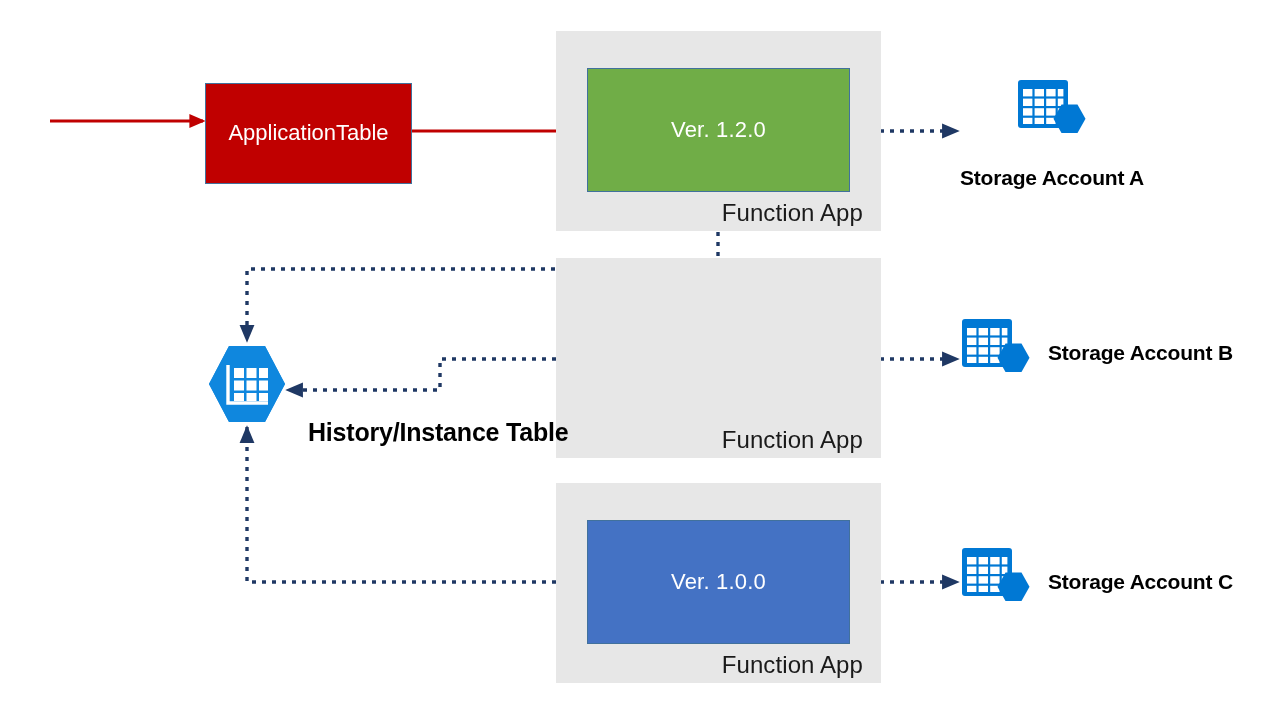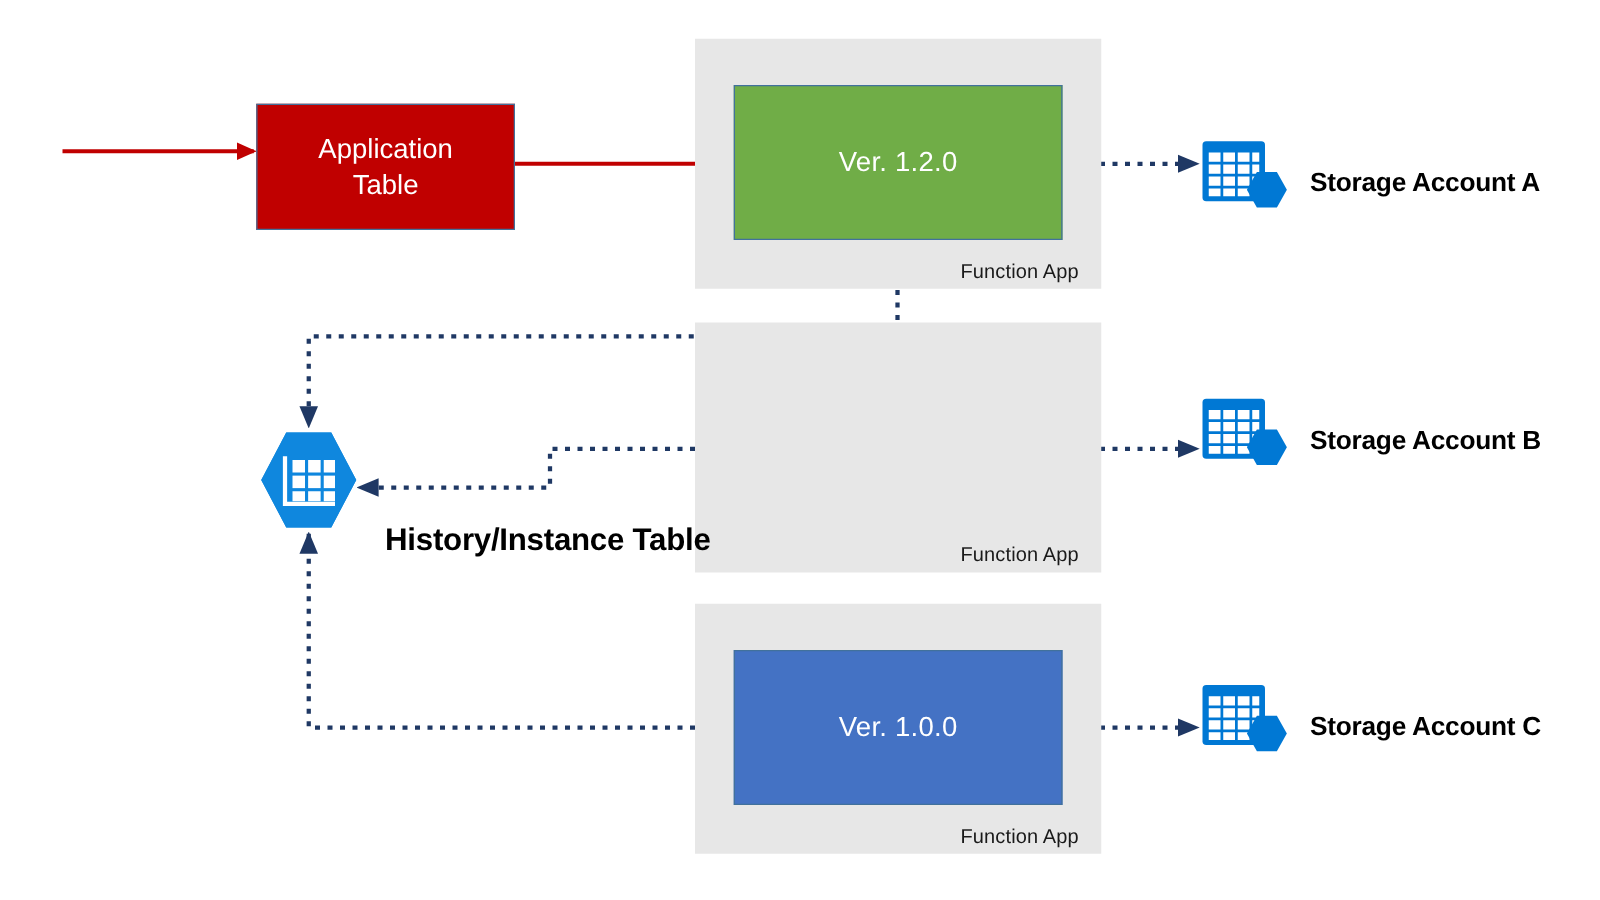--- a/index.html
+++ b/index.html
@@ -31,21 +31,21 @@
   
   .fa-group {
     position: absolute;
     background: #E7E7E7;
     box-sizing: border-box;
   }
   .fa-label {
     position: absolute;
     right: 18px;
     bottom: 4px;
-    font-size: 16px;
+    font-size: 24px;
     color: #1a1a1a;
     font-weight: 400;
     letter-spacing: 0.1px;
     white-space: nowrap;
   }
 
   
   .ver-box {
     position: absolute;
     box-sizing: border-box;
@@ -62,21 +62,21 @@
   .ver-blue  { background: #4472C4; }
 
   
   .router-box {
     position: absolute;
     box-sizing: border-box;
     background: #C00000;
     border: 1px solid #41719C;
     color: #ffffff;
     display: flex;
-    flex-direction: column;
+    flex-direction: row;
     align-items: center;
     justify-content: center;
     font-size: 22px;
     line-height: 1.28;
     font-weight: 400;
     text-align: center;
   }
 
   
   .storage-node {
@@ -170,21 +170,21 @@
     <span class="fa-label">Function App</span>
   </div>
 
   <div class="fa-group" style="left:556px; top:483px; width:325px; height:200px;">
     <span class="fa-label">Function App</span>
   </div>
   <div class="ver-box ver-blue" style="left:587px; top:520px; width:263px; height:124px;justify-content:center;">
     <span>Ver. 1.0.0</span>
   </div>
 
-  <div class="storage-node" style="left:960px; top:111px;">
+  <div class="storage-node" style="left:960px; top:78px;flex-direction:column;">
     <svg width="72" height="72" viewBox="0 0 72 72">
       <rect x="2" y="2" width="50" height="48" rx="3" ry="3" fill="#0078D4"></rect>
       <g fill="#ffffff">
         <rect x="7" y="11" width="9.4" height="7.4"></rect>
         <rect x="18.6" y="11" width="9.4" height="7.4"></rect>
         <rect x="30.2" y="11" width="9.4" height="7.4"></rect>
         <rect x="41.8" y="11" width="5.6" height="7.4"></rect>
         <rect x="7" y="20.6" width="9.4" height="7.4"></rect>
         <rect x="18.6" y="20.6" width="9.4" height="7.4"></rect>
         <rect x="30.2" y="20.6" width="9.4" height="7.4"></rect>

